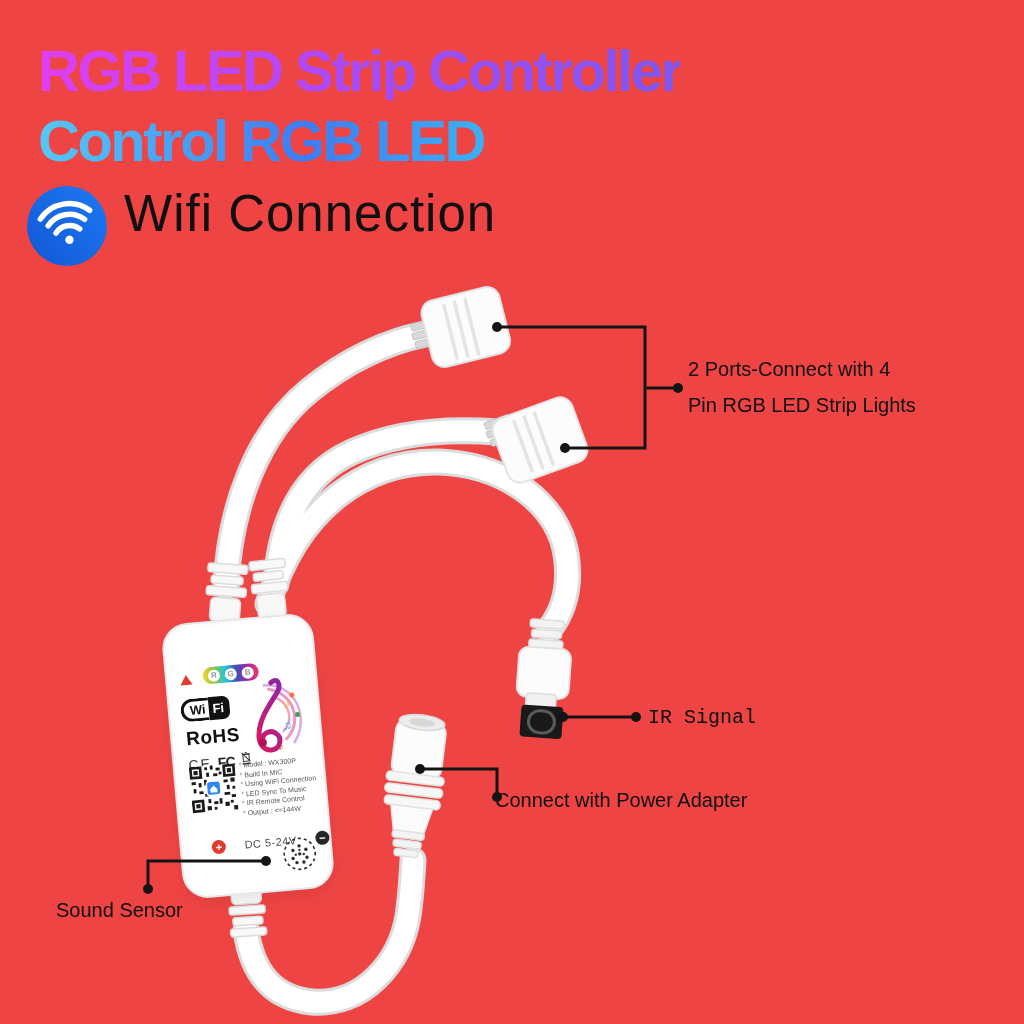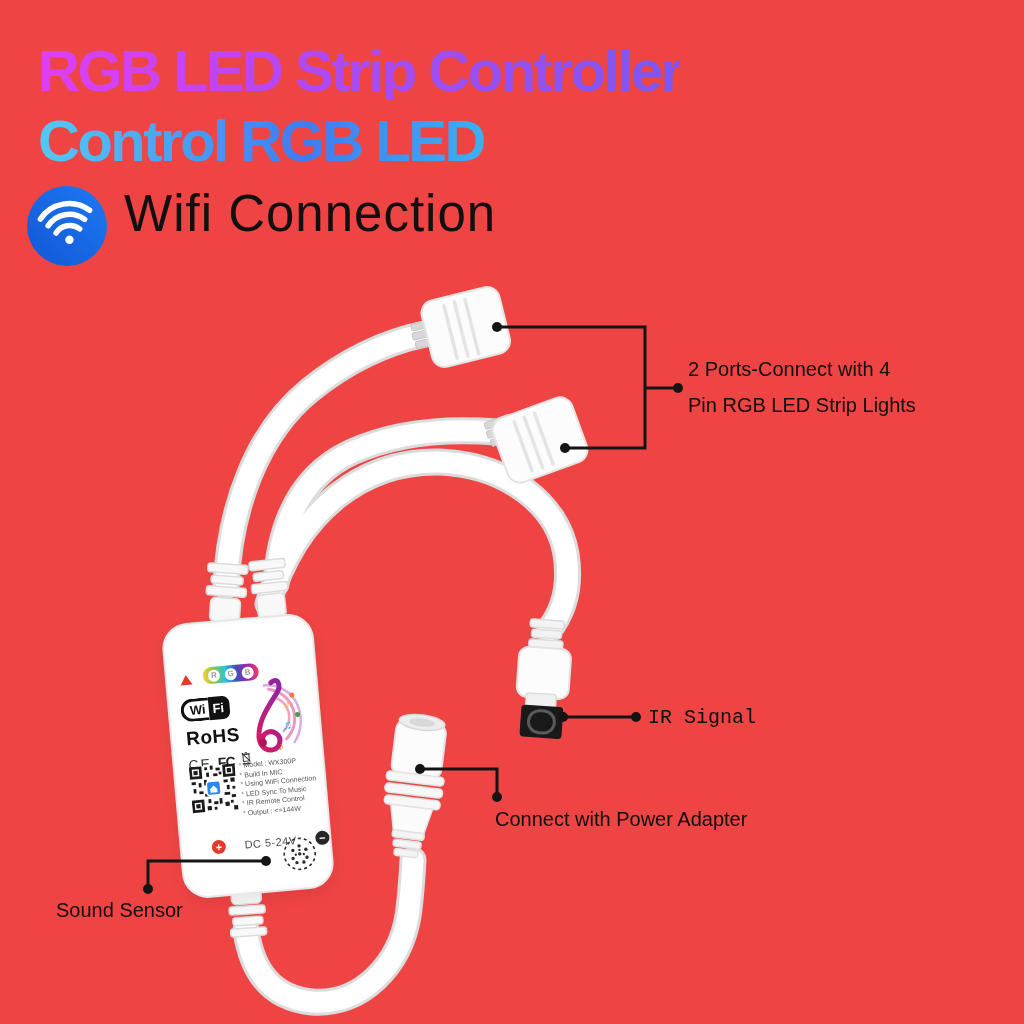--- a/index.html
+++ b/index.html
@@ -13,21 +13,21 @@
   .title1{left:38px;top:42px;background-image:linear-gradient(90deg,#e03ef2 0%,#a44cf2 55%,#7d57f0 100%);}
   .title2{left:38px;top:112px;background-image:linear-gradient(90deg,#55c8f5 0%,#3f7cf2 60%,#3cb0f2 100%);text-align:center;}
   .wifi-head{left:124px;top:184px;font-size:51px;color:#101010;letter-spacing:1px;white-space:nowrap;}
   .wifi-specs{left:118px;top:236px;font-size:26px;color:#101010;letter-spacing:.3px;white-space:pre;}
   .wifi-badge{left:27px;top:186px;width:80px;height:80px;}
 
   
   .callout{font-size:20px;color:#0f0f0f;line-height:36px;white-space:nowrap;}
   .co-ports{left:688px;top:351px;}
   .co-ir{left:648px;top:700px;font-family:Liberation Mono, monospace;}
-  .co-power{left:454px;top:801px;margin-left:41px;}
+  .co-power{left:454px;top:782px;margin-left:41px;}
   .co-sound{left:56px;top:892px;}
 
   
   .photo-svg{left:0;top:0;z-index:1;}
   .overlay-svg{left:0;top:0;z-index:5;pointer-events:none;}
 
   
   .device-body{left:172px;top:618px;width:148px;height:272px;background:#fff;
     border:2px solid #e7e7e7;border-radius:26px;z-index:3;transform:rotate(-5deg);
     box-shadow:0 6px 14px rgba(0,0,0,.07), inset 0 0 10px rgba(0,0,0,.03);}

